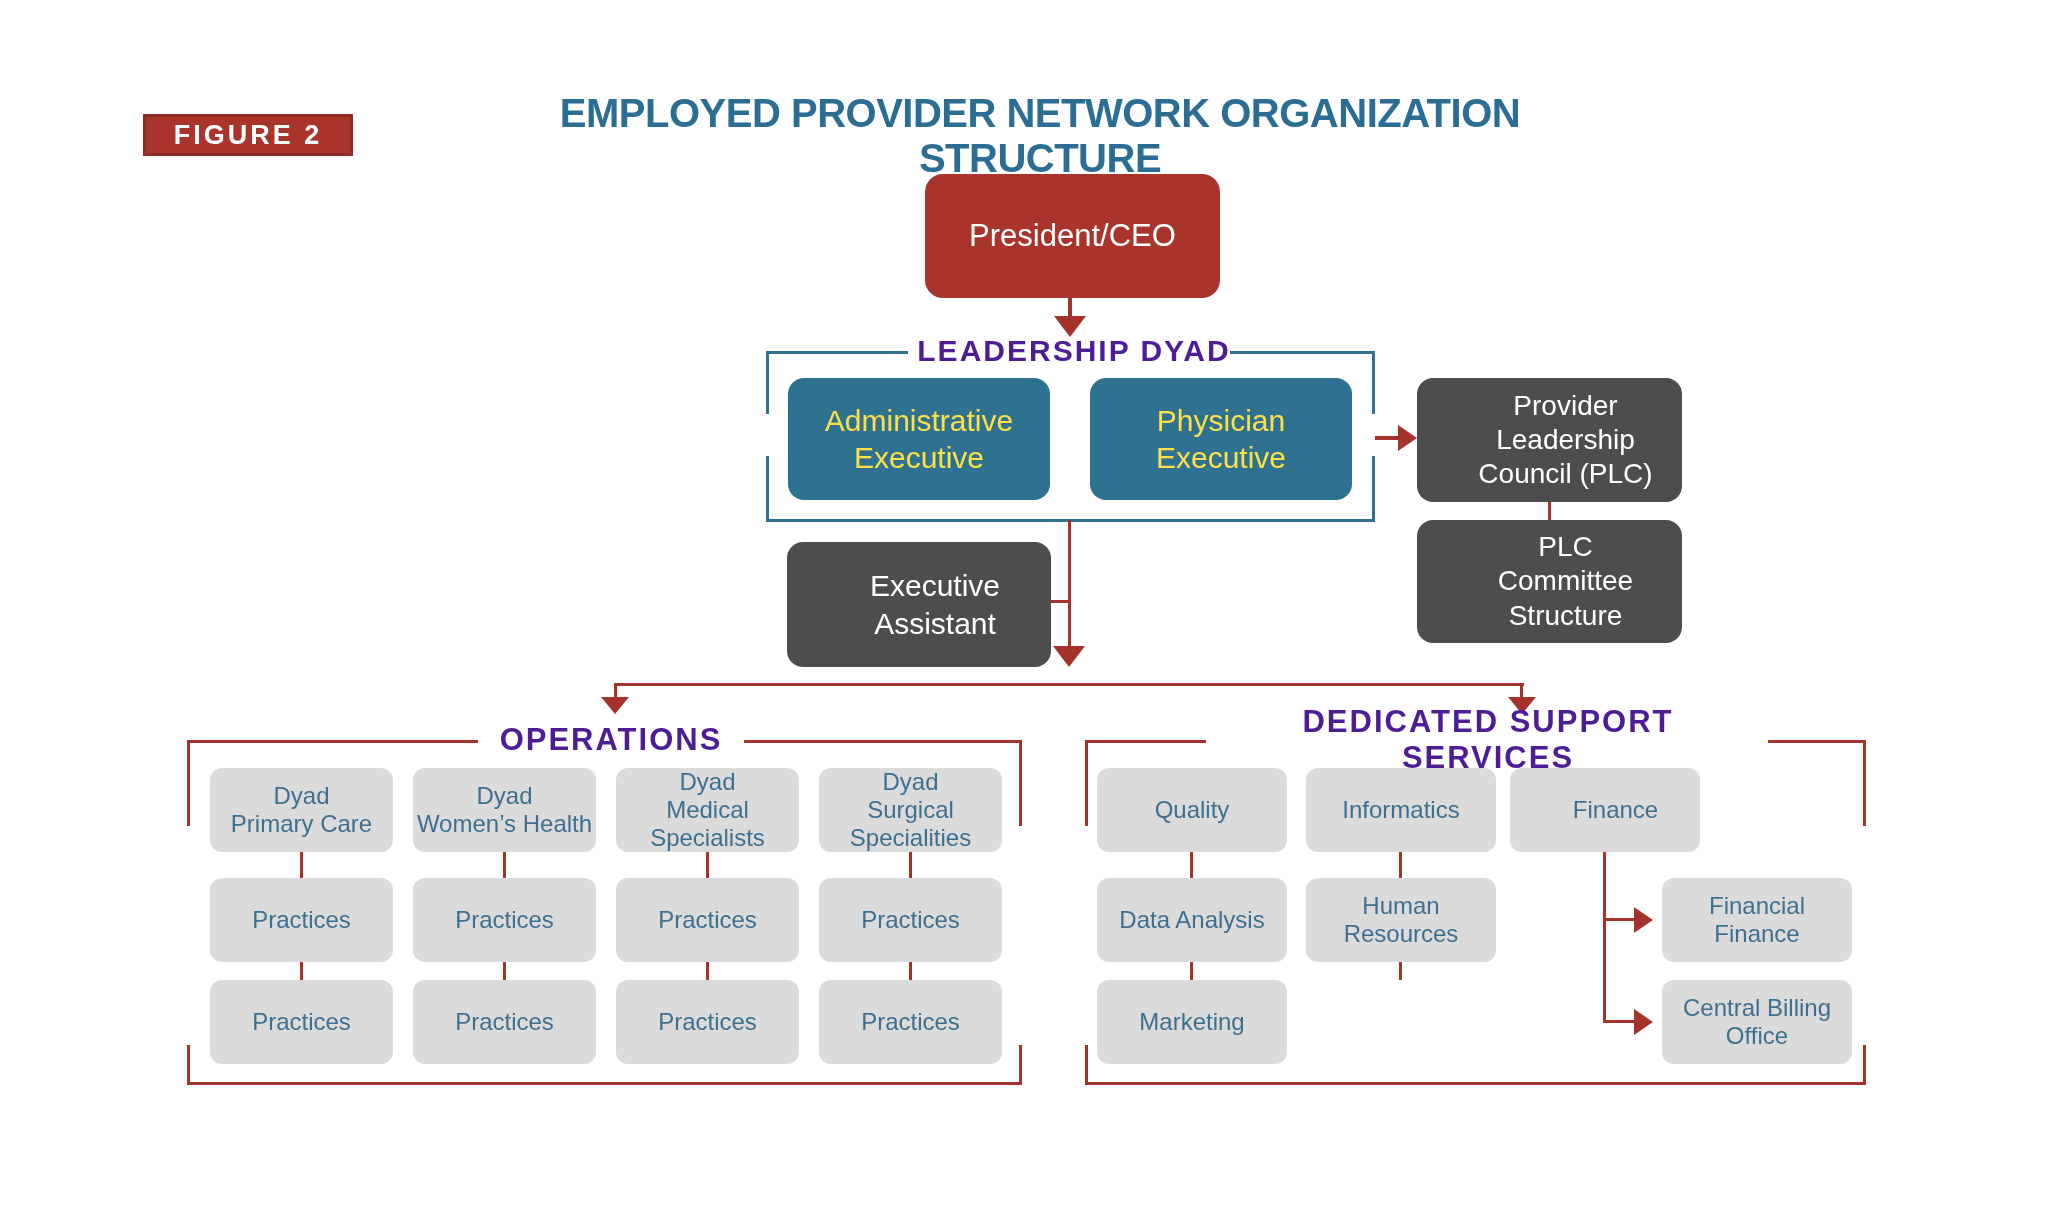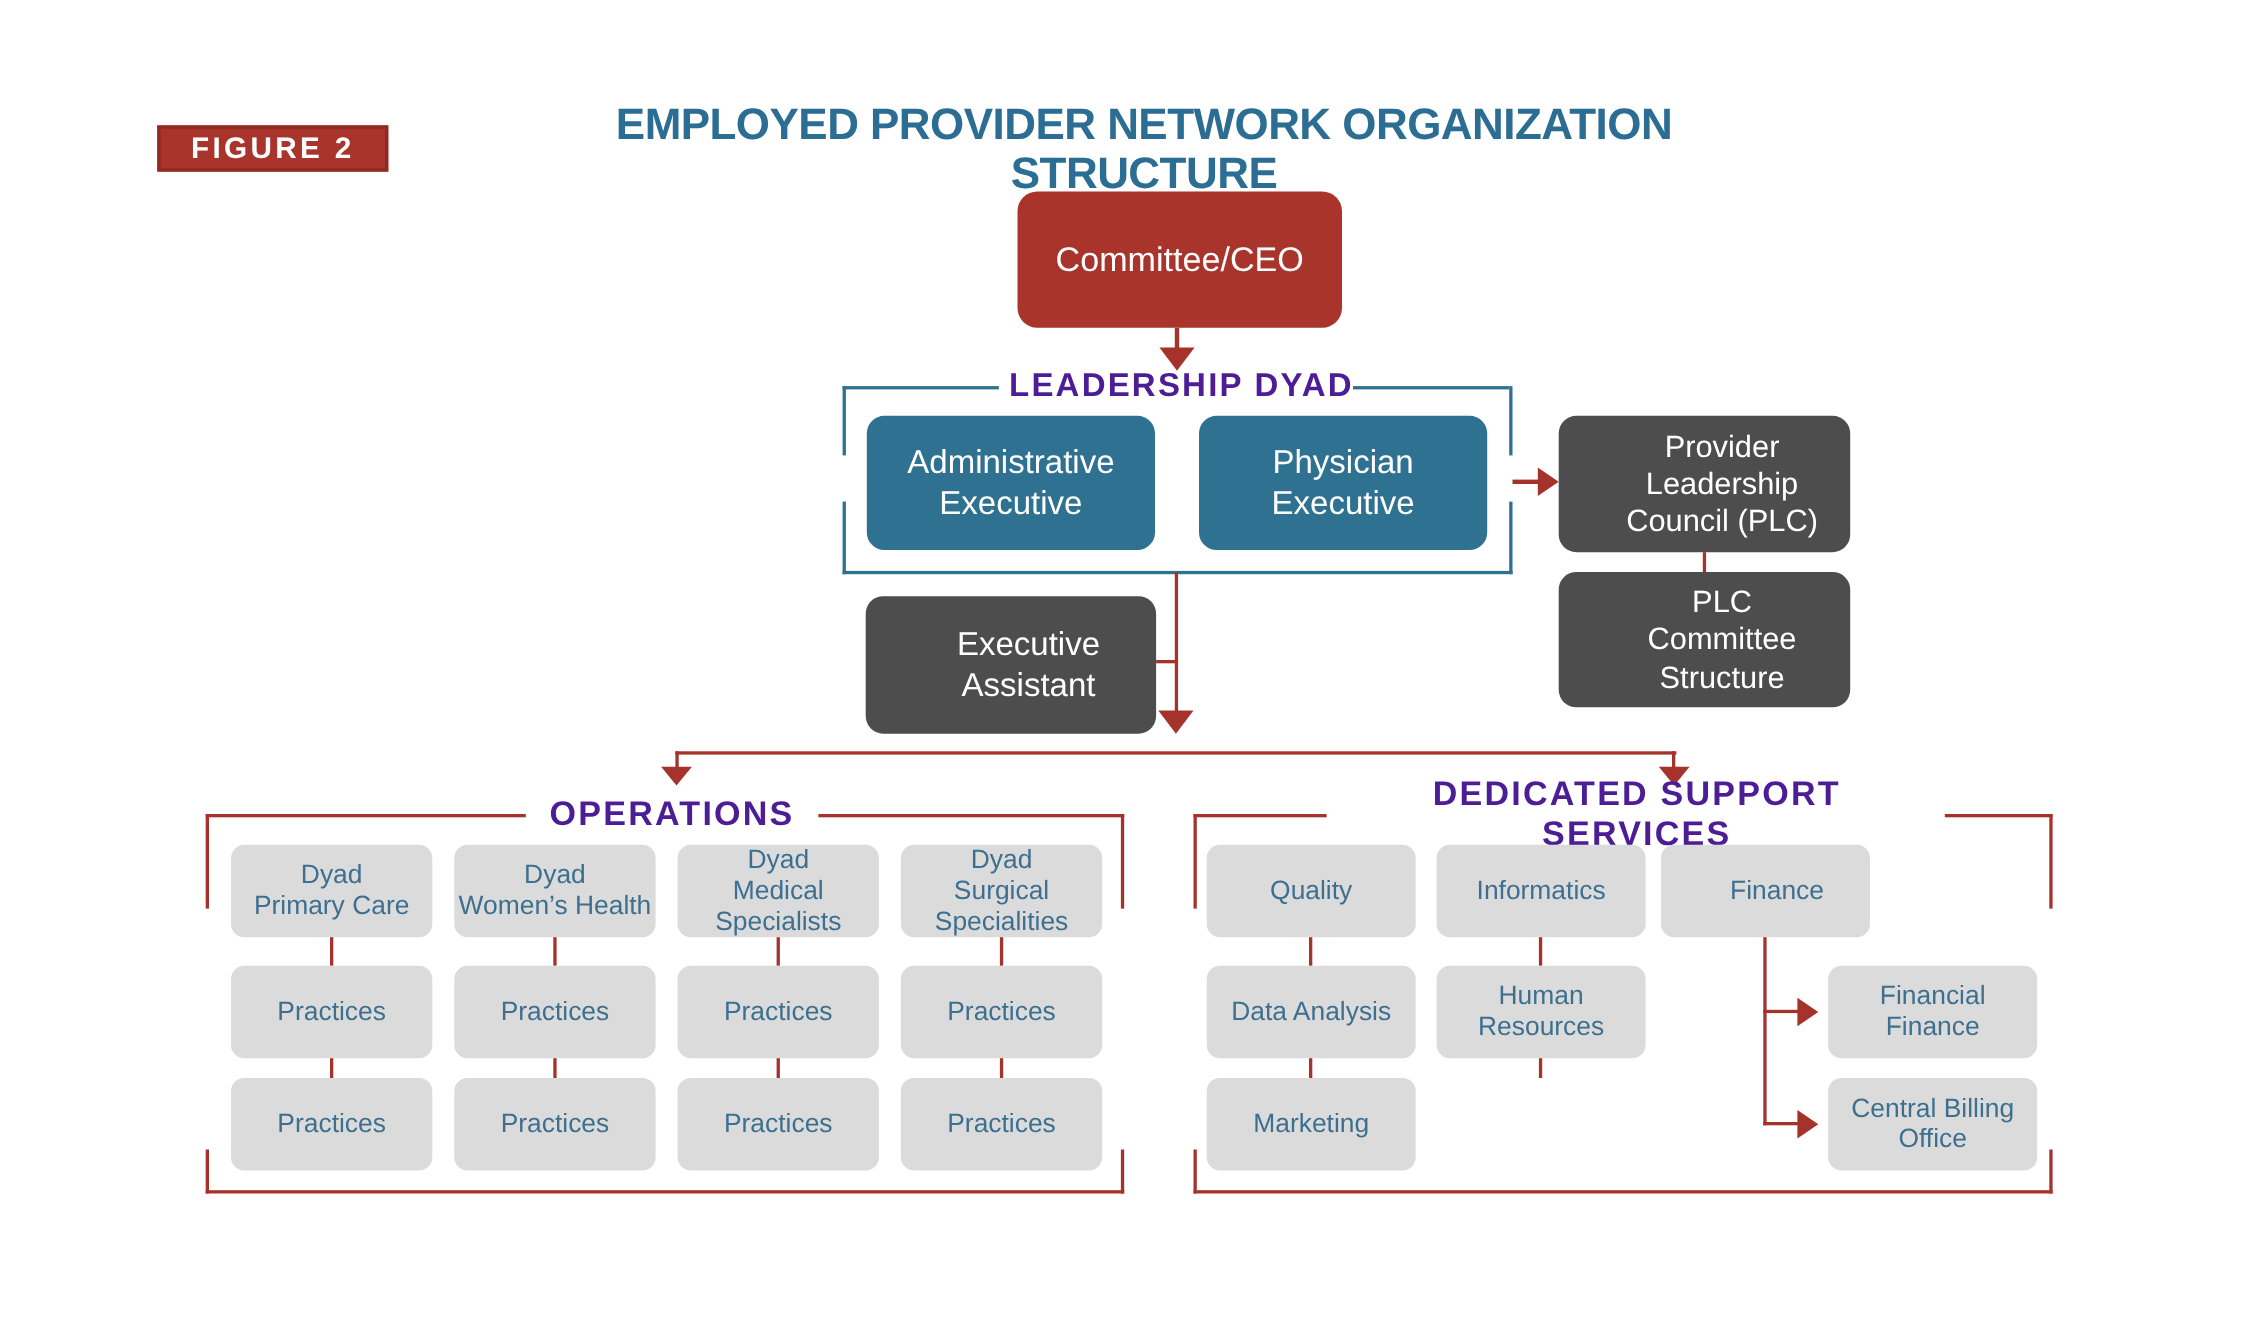--- a/index.html
+++ b/index.html
@@ -4,21 +4,21 @@
 <style>
   html,body{margin:0;padding:0;background:#fff;}
   #canvas{position:relative;width:2048px;height:1205px;background:#ffffff;overflow:hidden;
           font-family:"Liberation Sans",sans-serif;}
   .abs{position:absolute;box-sizing:border-box;}
   .pre{white-space:pre-line;}
   .center{display:flex;align-items:center;justify-content:center;text-align:center;}
 
   
   .box-red{background:#A8342B;color:#fff;border-radius:18px;}
-  .box-blue{background:#2E7190;color:#ffffff;border-radius:16px;}
+  .box-blue{background:#2E7190;color:#fde047;border-radius:16px;}
   .box-dark{background:#4D4D4D;color:#fff;border-radius:16px;padding-left:32px;}
   .box-light{background:#DBDBDB;color:#3D7090;border-radius:12px;}
 
   
   .heading{color:#4c1d95;font-weight:700;letter-spacing:2px;}
   .figure-chip{background:#A8342B;border:3px solid #8F2B22;color:#fff;
                font-weight:700;letter-spacing:3px;font-size:27px;}
 
   
   .line-red{background:#A5332B;}
@@ -39,21 +39,21 @@
   .t-dyadlabel{font-size:30px;}
 </style>
 </head>
 <body>
 
 <div id="canvas">
 
   <div class="abs figure-chip center" style="left:143px;top:114px;width:210px;height:42px;">FIGURE 2</div>
   <div class="abs center t-title" style="left:450px;top:110px;width:1180px;height:52px;">EMPLOYED PROVIDER NETWORK ORGANIZATION STRUCTURE</div>
 
-  <div class="abs box-red center t-ceo" style="left:925px;top:174px;width:295px;height:124px;">Committee/CEO</div>
+  <div class="abs box-red center t-ceo" style="left:925px;top:174px;width:295px;height:124px;">President/CEO</div>
 
   <div class="abs line-red" style="left:1068px;top:298px;width:4px;height:20px;"></div>
   <div class="abs ah ah-down" style="left:1054px;top:316px;"></div>
 
   <div class="abs center heading t-dyadlabel" style="left:916px;top:332px;width:316px;height:38px;">LEADERSHIP DYAD</div>
 
   <div class="abs line-blue" style="left:766px;top:351px;width:142px;height:3px;"></div>
   <div class="abs line-blue" style="left:1230px;top:351px;width:142px;height:3px;"></div>
   <div class="abs line-blue" style="left:766px;top:519px;width:609px;height:3px;"></div>
   <div class="abs line-blue" style="left:766px;top:351px;width:3px;height:63px;"></div>

